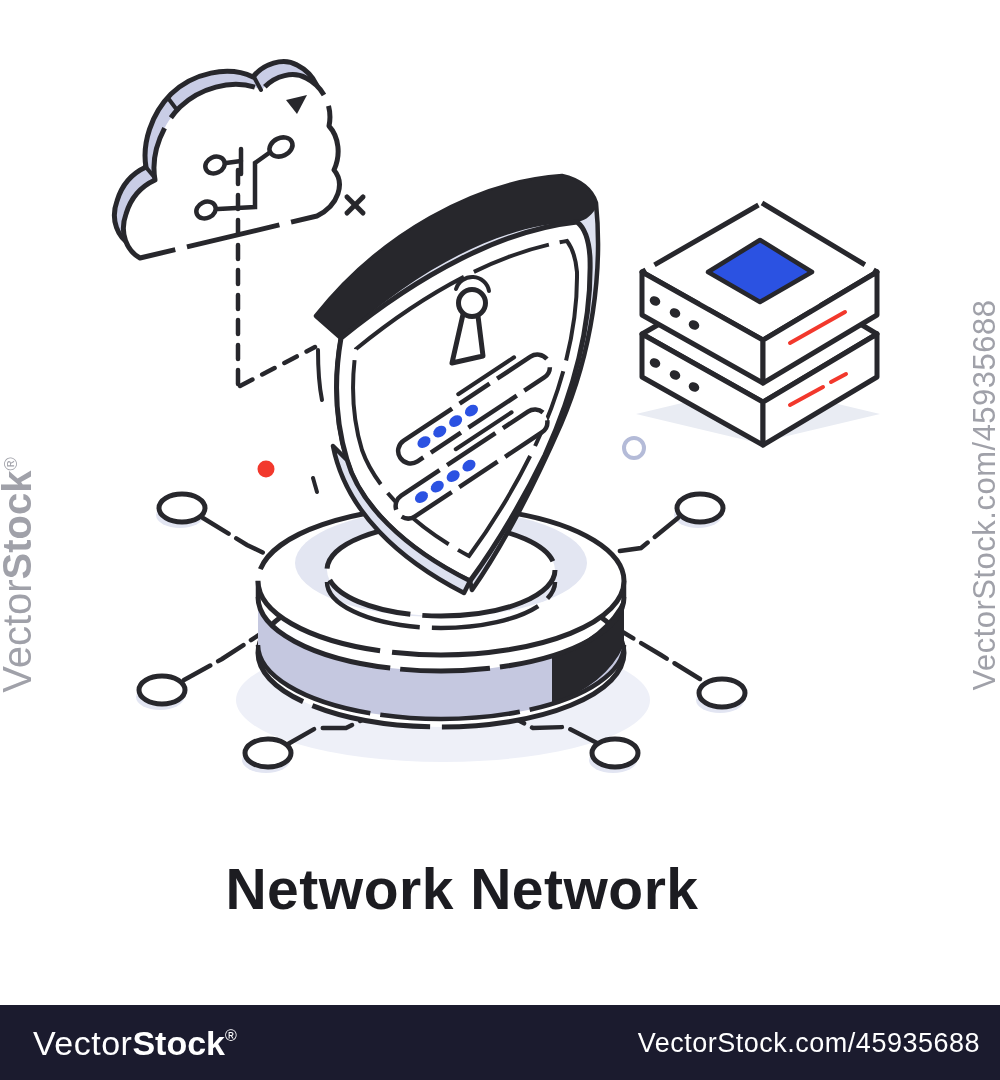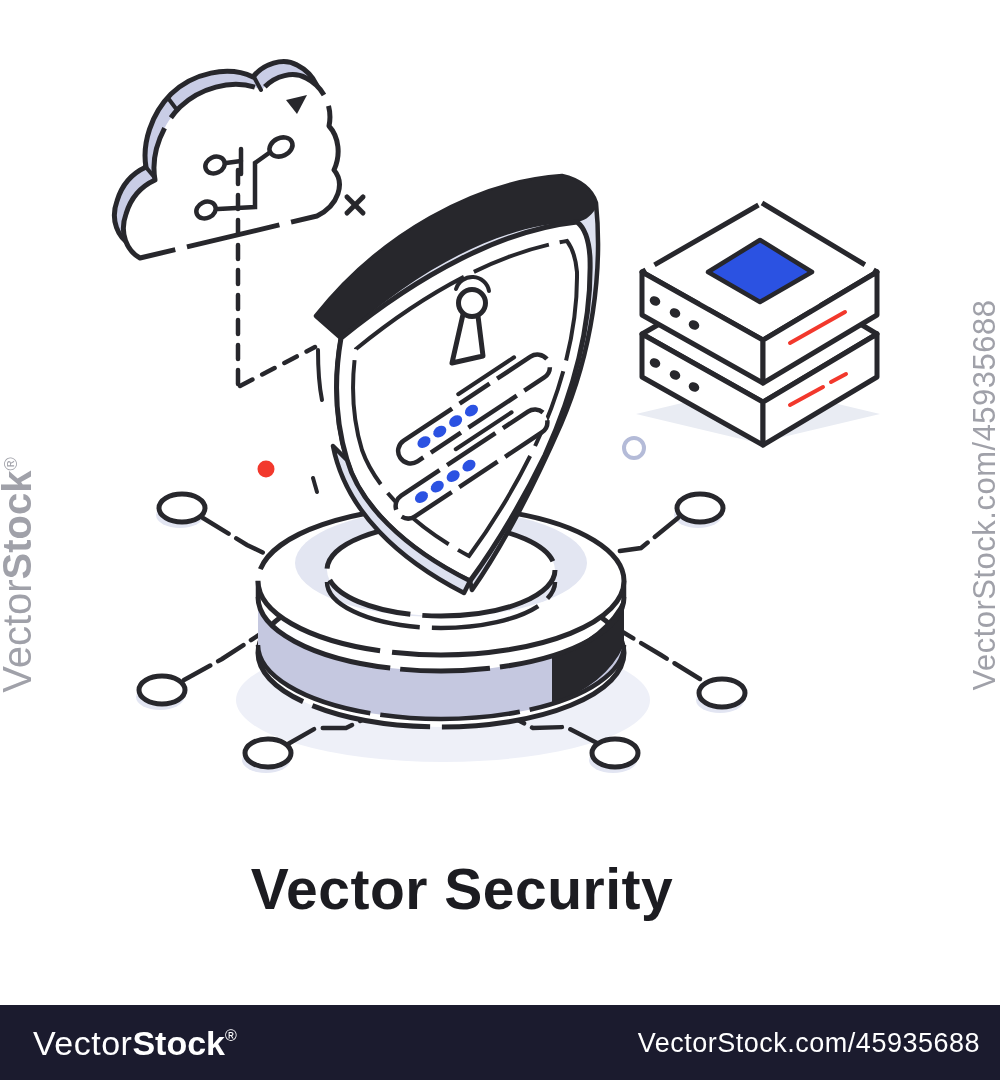--- a/index.html
+++ b/index.html
@@ -193,21 +193,21 @@
         <ellipse cx="694" cy="387" rx="5.5" ry="4.5" transform="rotate(28 694 387)"></ellipse>
       </g>
       <g stroke="#f2382c" stroke-width="4" stroke-linecap="round">
         <line x1="790" y1="343" x2="845" y2="312"></line>
         <line x1="790" y1="405" x2="823" y2="387"></line>
         <line x1="831" y1="382" x2="846" y2="374"></line>
       </g>
     </g>
   </svg>
 
-  <div class="image-title">Vector Security</div>
+  <div class="image-title">Network Network</div>
 
   <div class="wm-side wm-left"><span class="lt">Vector</span><span class="bd">Stock</span><span class="reg">®</span></div>
   <div class="wm-side wm-right">VectorStock.com/45935688</div>
 
   <div class="footer-bar">
     <div class="vs-logo"><span class="lt">Vector</span><span class="bd">Stock</span><span class="reg">®</span></div>
     <div class="footer-url">VectorStock.com/45935688</div>
   </div>
 
 </div>

